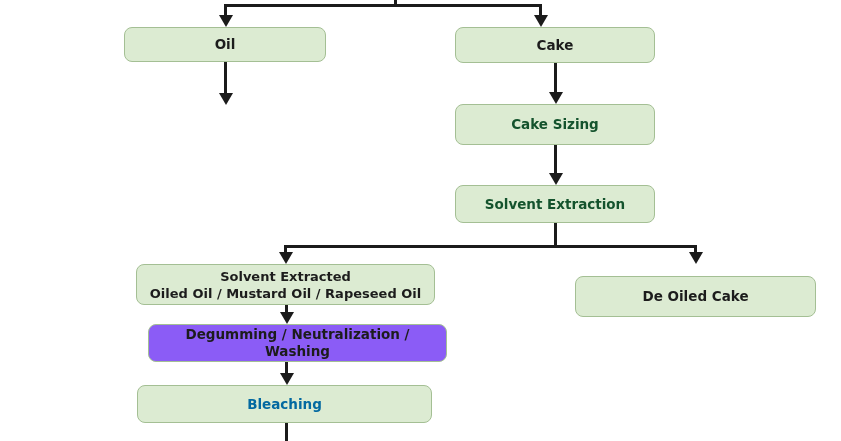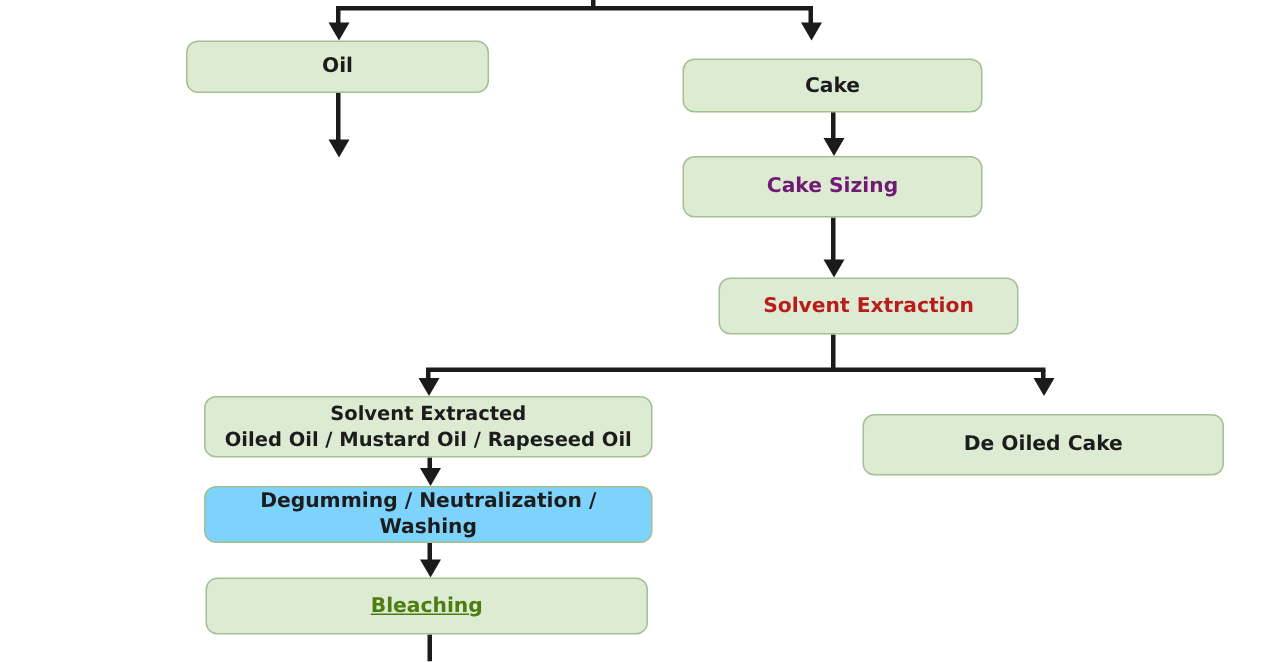--- a/index.html
+++ b/index.html
@@ -72,21 +72,21 @@
     <div class="arrowhead" style="left: 218.5px; top: 15px; border-top-color: rgb(27, 27, 27);"></div>
     <div class="arrowhead" style="left: 533.5px; top: 15px; border-top-color: rgb(27, 27, 27);"></div>
     <div class="arrowhead" style="left: 218.5px; top: 93px; border-top-color: rgb(27, 27, 27);"></div>
     <div class="arrowhead" style="left: 548.5px; top: 92px; border-top-color: rgb(27, 27, 27);"></div>
     <div class="arrowhead" style="left: 548.5px; top: 173px; border-top-color: rgb(27, 27, 27);"></div>
     <div class="arrowhead" style="left: 278.5px; top: 252px; border-top-color: rgb(27, 27, 27);"></div>
     <div class="arrowhead" style="left: 688.5px; top: 252px; border-top-color: rgb(27, 27, 27);"></div>
     <div class="arrowhead" style="left: 279.5px; top: 312px; border-top-color: rgb(27, 27, 27);"></div>
     <div class="arrowhead" style="left: 279.5px; top: 373px; border-top-color: rgb(27, 27, 27);"></div>
     <div class="node" style="left: 124px; top: 27px; width: 202px; height: 35px; background: rgb(220, 235, 210); border-color: rgb(164, 191, 148); color: rgb(28, 28, 28); position: absolute;">Oil</div>
-    <div class="node" style="left: 455px; top: 27px; width: 200px; height: 36px; background: rgb(220, 235, 210); border-color: rgb(164, 191, 148); color: rgb(28, 28, 28); position: absolute; margin-top: 12px;">Cake</div>
-    <div class="node" style="left: 455px; top: 104px; width: 200px; height: 41px; background: rgb(220, 235, 210); border-color: rgb(164, 191, 148); color: #701a75; position: absolute;">Cake Sizing</div>
-    <div class="node" style="left: 455px; top: 185px; width: 200px; height: 38px; background: rgb(220, 235, 210); border-color: rgb(164, 191, 148); color: #b91c1c; position: absolute; margin-left: 24px;">Solvent Extraction</div>
+    <div class="node" style="left: 455px; top: 27px; width: 200px; height: 36px; background: rgb(220, 235, 210); border-color: rgb(164, 191, 148); color: rgb(28, 28, 28); position: absolute;">Cake</div>
+    <div class="node" style="left: 455px; top: 104px; width: 200px; height: 41px; background: rgb(220, 235, 210); border-color: rgb(164, 191, 148); color: #14532d; position: absolute;">Cake Sizing</div>
+    <div class="node" style="left: 455px; top: 185px; width: 200px; height: 38px; background: rgb(220, 235, 210); border-color: rgb(164, 191, 148); color: #14532d; position: absolute;">Solvent Extraction</div>
     <div class="node node--multi" style="left: 136px; top: 264px; width: 299px; height: 41px; background: rgb(220, 235, 210); border-color: rgb(164, 191, 148); color: rgb(28, 28, 28); position: absolute;">Solvent Extracted
 Oiled Oil / Mustard Oil / Rapeseed Oil</div>
     <div class="node" style="left: 575px; top: 264px; width: 241px; height: 41px; background: rgb(220, 235, 210); border-color: rgb(164, 191, 148); color: rgb(28, 28, 28); position: absolute; margin-top: 12px;">De Oiled Cake</div>
-    <div class="node" style="left: 136px; top: 324px; width: 299px; height: 38px; background: #7dd3fc; border-color: rgb(164, 191, 148); color: rgb(28, 28, 28); position: absolute;">Degumming / Neutralization / Washing</div>
-    <div class="node" style="left: 137px; top: 385px; width: 295px; height: 38px; background: rgb(220, 235, 210); border-color: rgb(164, 191, 148); color: #4d7c0f; position: absolute; text-decoration: underline;">Bleaching</div>
+    <div class="node" style="left: 148px; top: 324px; width: 299px; height: 38px; background: #8b5cf6; border-color: rgb(164, 191, 148); color: rgb(28, 28, 28); position: absolute;">Degumming / Neutralization / Washing</div>
+    <div class="node" style="left: 137px; top: 385px; width: 295px; height: 38px; background: rgb(220, 235, 210); border-color: rgb(164, 191, 148); color: #0369a1; position: absolute;">Bleaching</div>
   </div>
 
 </body></html>

